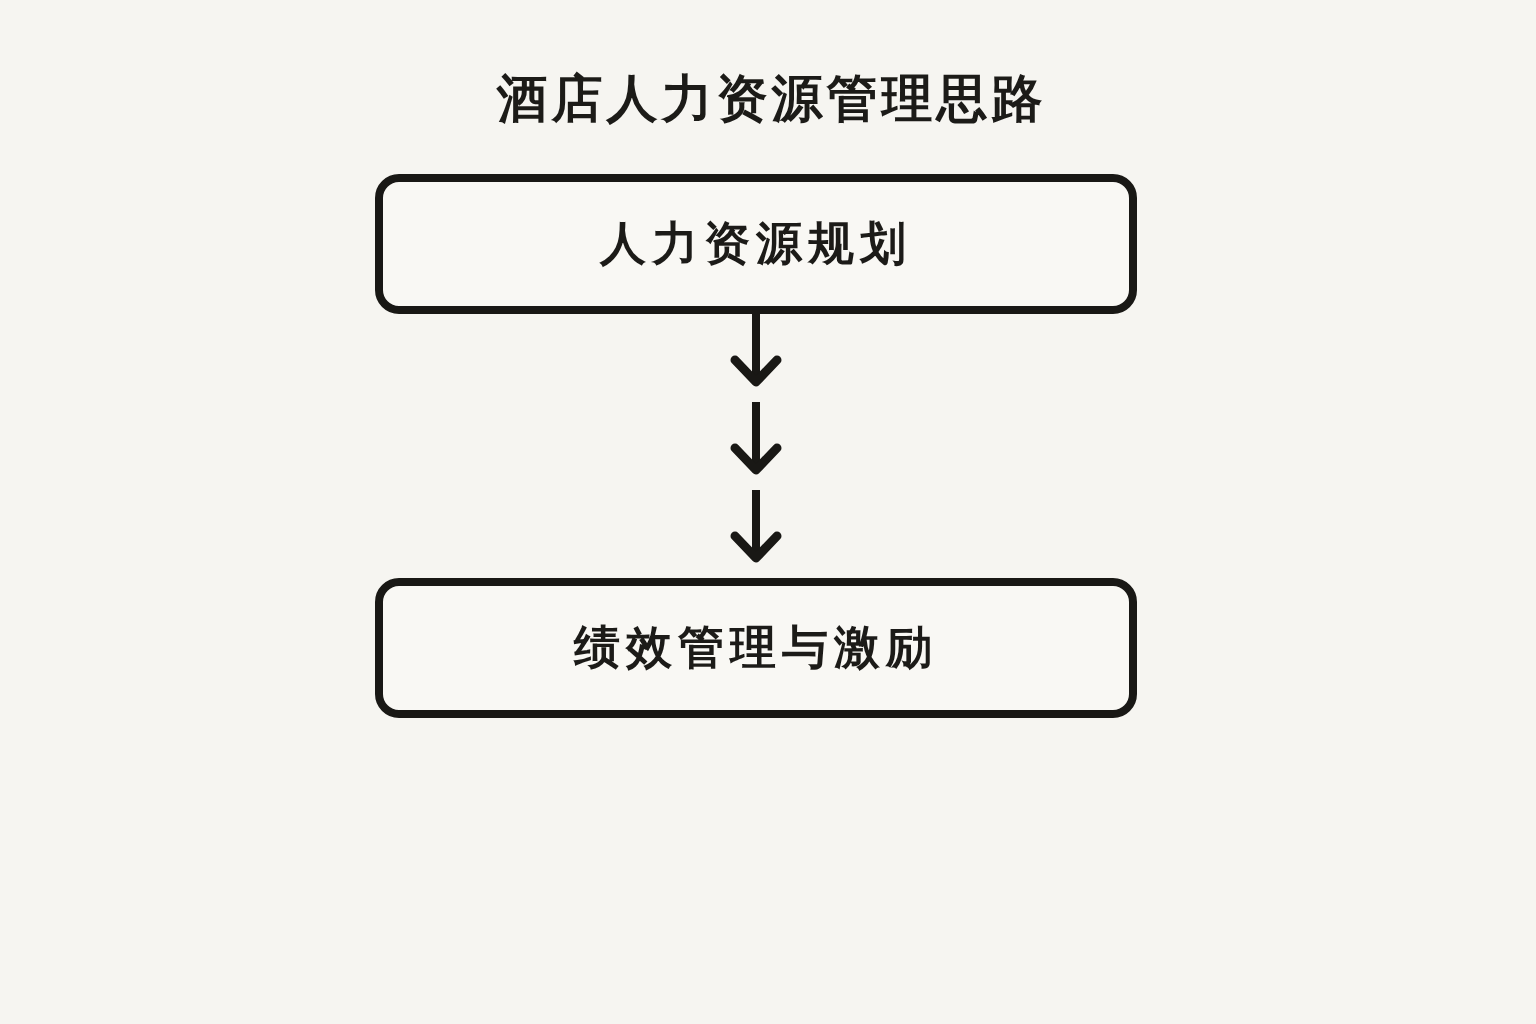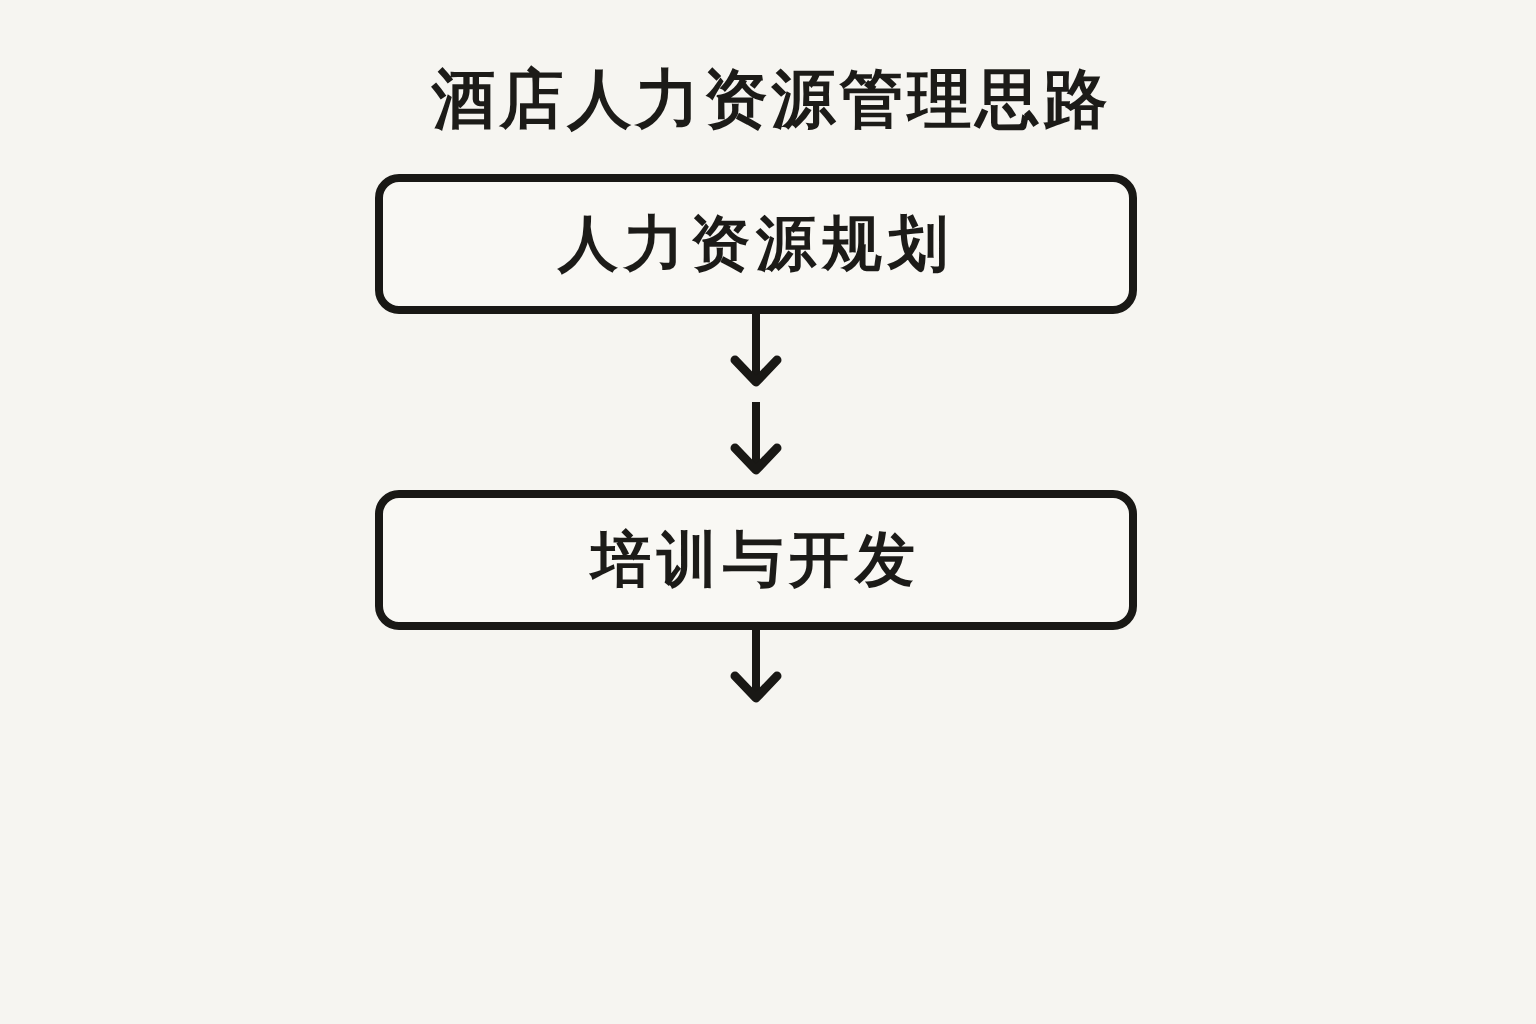--- a/index.html
+++ b/index.html
@@ -19,21 +19,21 @@
     display: flex;
     flex-direction: column;
     align-items: center;
   }
   .diagram-title {
     margin: 24px 0 0 7px;
     height: 150px;
     display: flex;
     align-items: center;
     justify-content: center;
-    font-size: 64px;
+    font-size: 51px;
     font-weight: 800;
     letter-spacing: 4px;
     color: #1c1b18;
     text-align: center;
   }
   .flow {
     display: flex;
     flex-direction: column;
     align-items: center;
     margin-left: -24px; 
@@ -41,21 +41,21 @@
   .flow-node {
     box-sizing: border-box;
     width: 762px;
     height: 140px;
     background: #f9f8f4;
     border: 8px solid #191815;
     border-radius: 24px;
     display: flex;
     align-items: center;
     justify-content: center;
-    font-size: 60px;
+    font-size: 46px;
     font-weight: 700;
     letter-spacing: 6px;
     color: #1c1b18;
   }
   .flow-arrow {
     width: 64px;
     height: 88px;
     display: block;
     flex: 0 0 auto;
   }
@@ -84,24 +84,24 @@
     </div>
 
 
     <div class="flow-arrow">
       <svg viewBox="0 0 64 88" xmlns="http://www.w3.org/2000/svg" aria-hidden="true">
         <line x1="32" y1="0" x2="32" y2="66" stroke="#191815" stroke-width="8"></line>
         <polyline points="11,46 32,68 53,46" fill="none" stroke="#191815" stroke-width="9" stroke-linecap="round" stroke-linejoin="round"></polyline>
       </svg>
     </div>
 
-    <div class="flow-node">培训与开发</div>
 
     <div class="flow-arrow">
       <svg viewBox="0 0 64 88" xmlns="http://www.w3.org/2000/svg" aria-hidden="true">
         <line x1="32" y1="0" x2="32" y2="66" stroke="#191815" stroke-width="8"></line>
         <polyline points="11,46 32,68 53,46" fill="none" stroke="#191815" stroke-width="9" stroke-linecap="round" stroke-linejoin="round"></polyline>
       </svg>
     </div>
 
+    <div class="flow-node">绩效管理与激励</div>
 
   </div>
 </div>
 
 </body></html>

